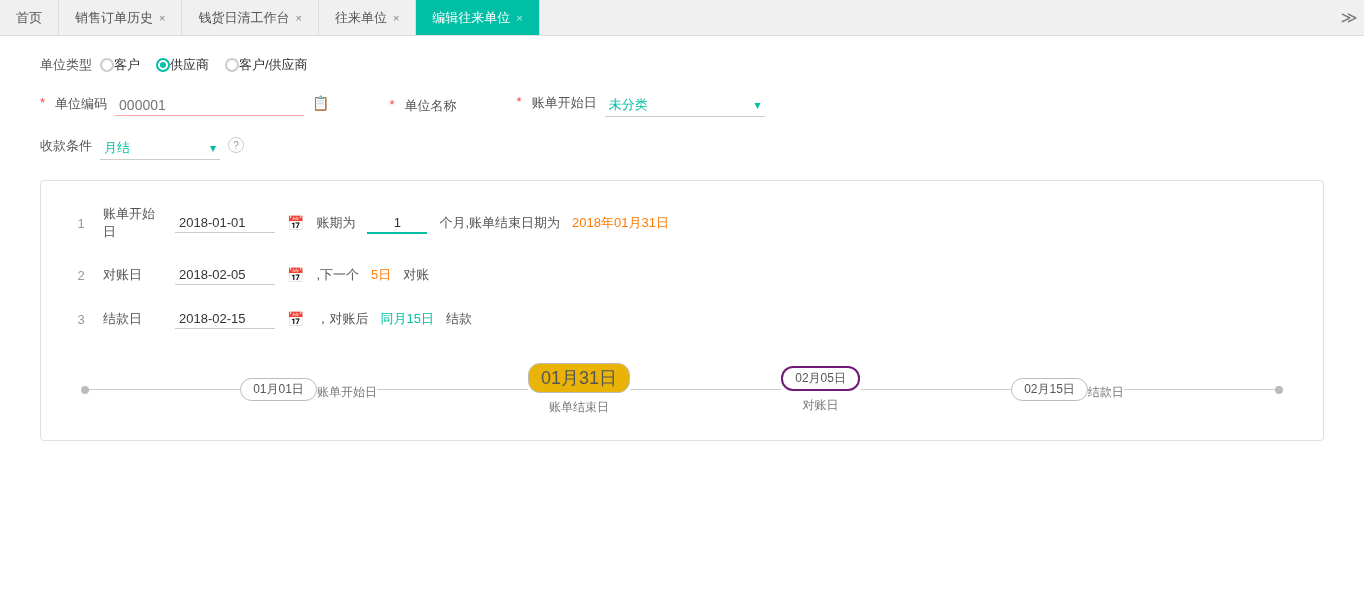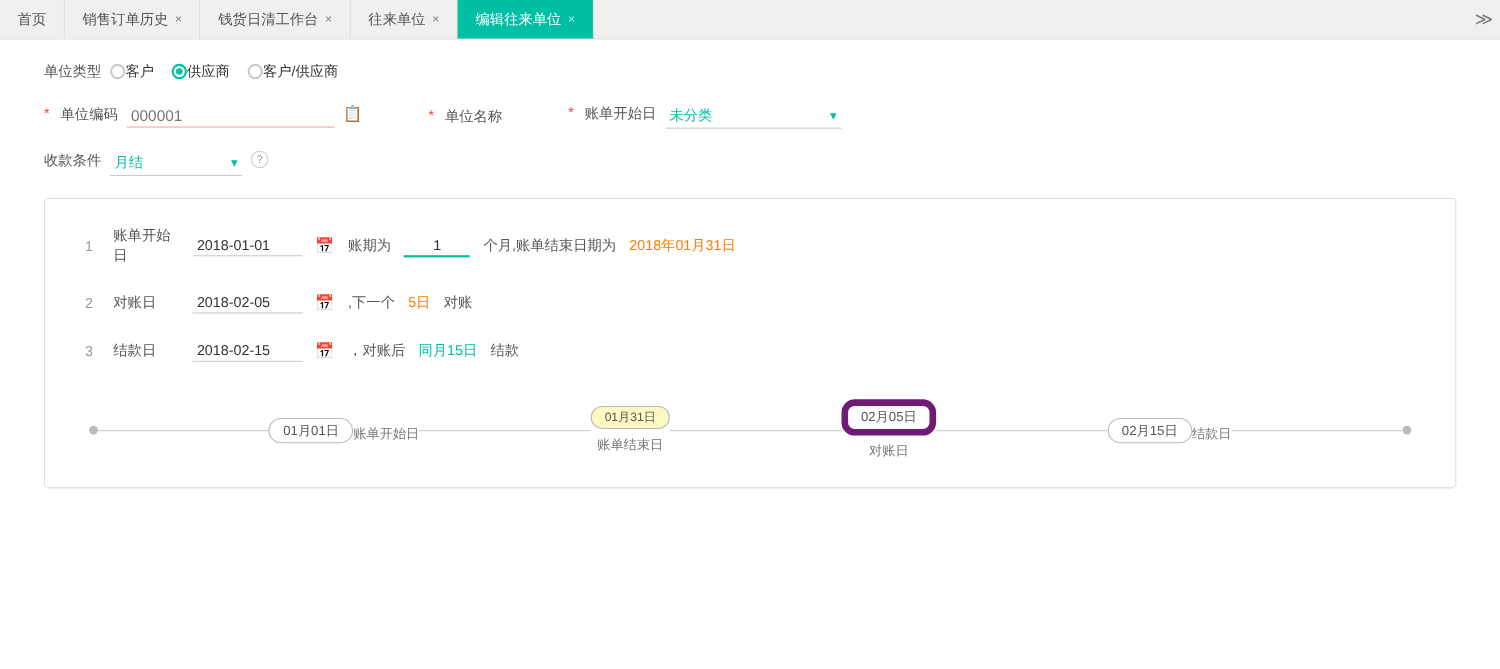--- a/index.html
+++ b/index.html
@@ -335,28 +335,28 @@
       <div style="flex:1;height:1px;background:#ccc;"></div>
 
       <div style="display:flex;align-items:center;z-index:2;">
         <div style="border:1px solid #bbb;border-radius:12px;padding:2px 12px;font-size:12px;color:#555;background:#fff;white-space:nowrap;">01月01日</div>
         <div style="margin-top:6px;font-size:12px;color:#777;">账单开始日</div>
       </div>
 
       <div style="flex:1;height:1px;background:#ccc;"></div>
 
       <div style="display:flex;flex-direction:column;align-items:center;z-index:2;">
-        <div style="border:1px solid #bbb;border-radius:12px;padding:2px 12px;font-size:11px;color:#555;background:#fef9c3;white-space:nowrap;">01月31日</div>
+        <div style="border:1px solid #bbb;border-radius:12px;padding:2px 12px;font-size:18px;color:#555;background:#eab308;white-space:nowrap;">01月31日</div>
         <div style="margin-top:6px;font-size:12px;color:#777;">账单结束日</div>
       </div>
 
       <div style="flex:1;height:1px;background:#ccc;"></div>
 
       <div style="display:flex;flex-direction:column;align-items:center;z-index:2;">
-        <div style="border:6px solid #701a75;border-radius:12px;padding:2px 12px;font-size:12px;color:#555;background:#fff;white-space:nowrap;">02月05日</div>
+        <div style="border:2px solid #701a75;border-radius:12px;padding:2px 12px;font-size:12px;color:#555;background:#fff;white-space:nowrap;">02月05日</div>
         <div style="margin-top:6px;font-size:12px;color:#777;">对账日</div>
       </div>
 
       <div style="flex:1;height:1px;background:#ccc;"></div>
 
       <div style="display:flex;align-items:center;z-index:2;">
         <div style="border:1px solid #bbb;border-radius:12px;padding:2px 12px;font-size:12px;color:#555;background:#fff;white-space:nowrap;">02月15日</div>
         <div style="margin-top:6px;font-size:12px;color:#777;">结款日</div>
       </div>
 

